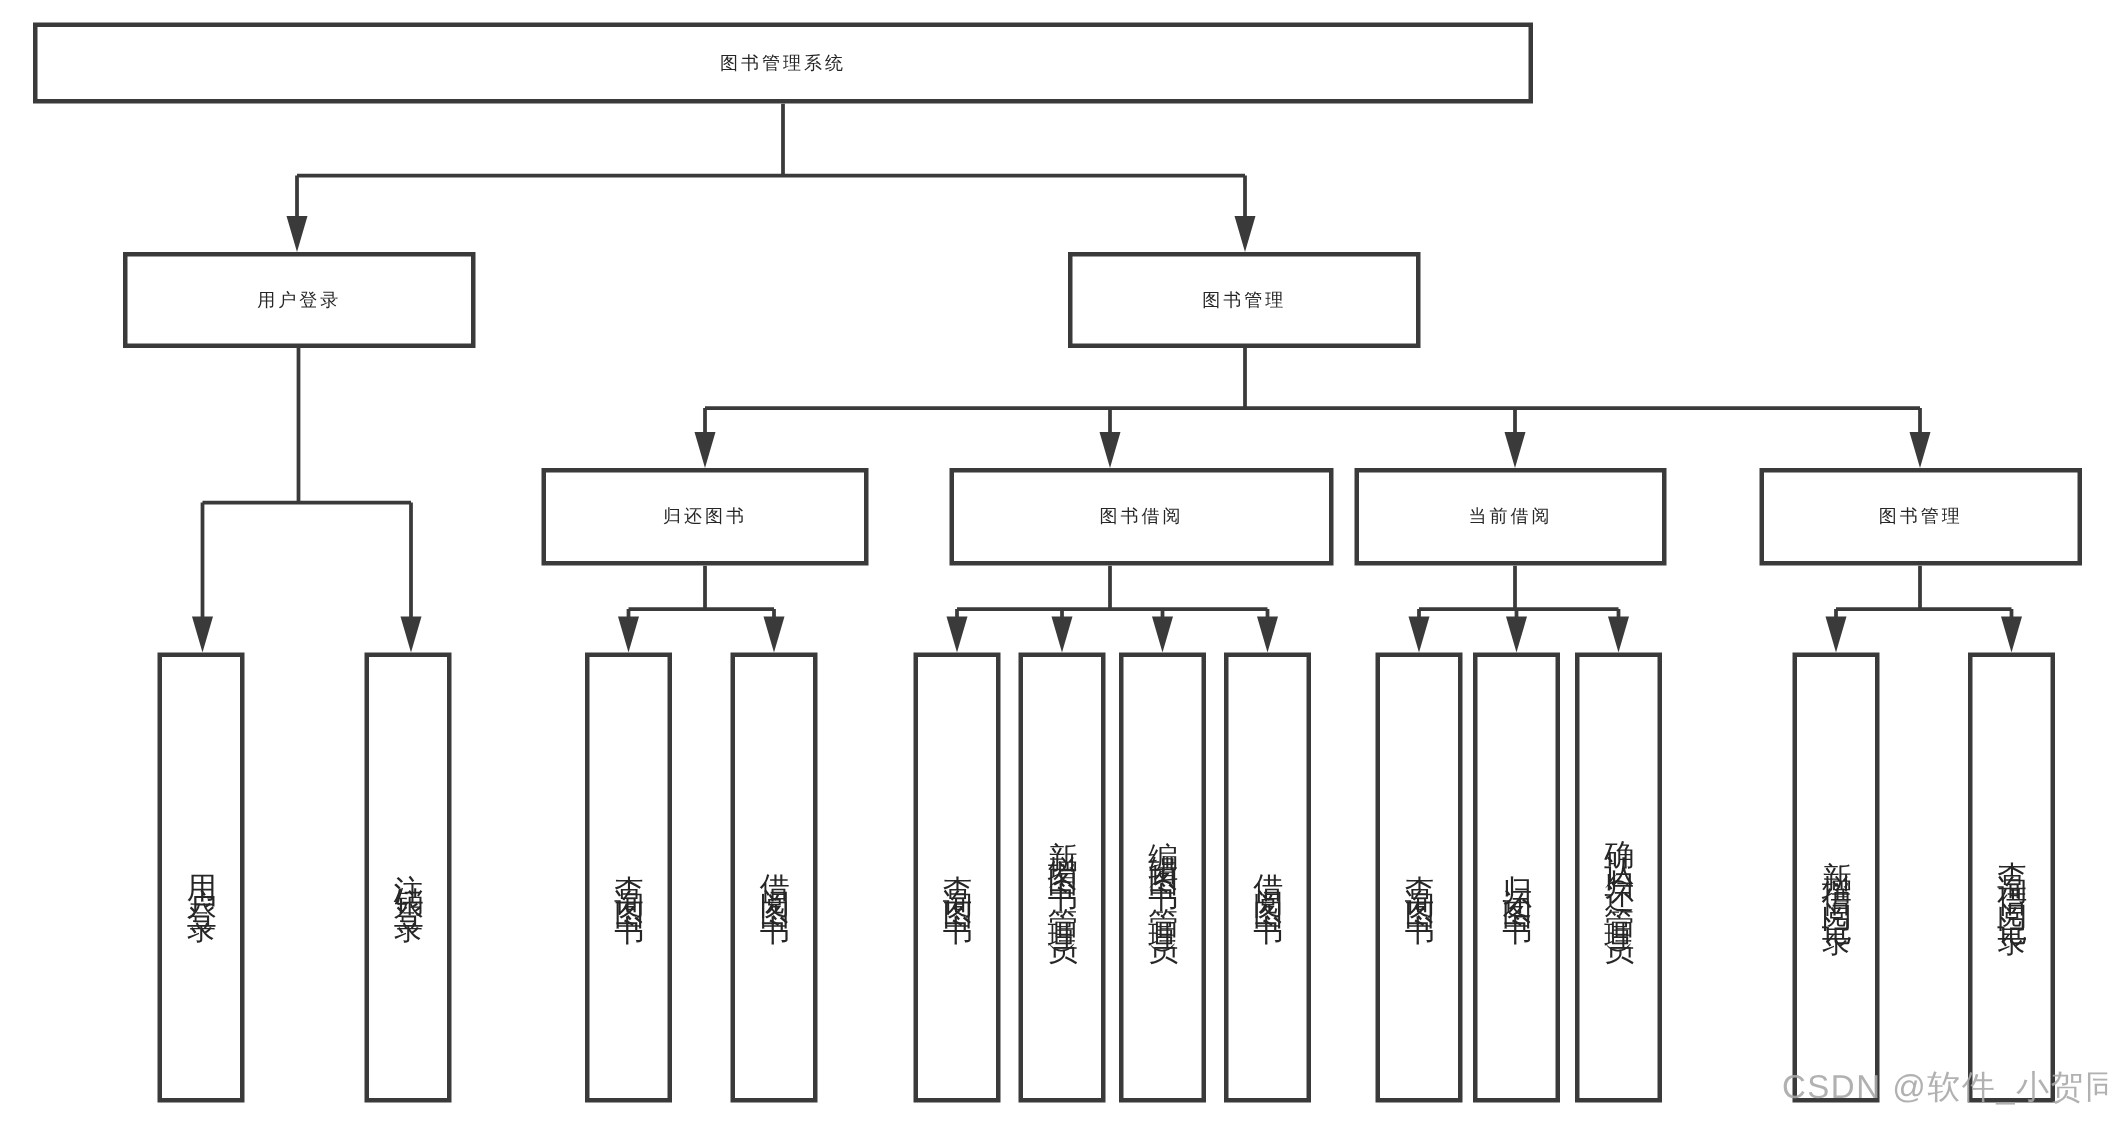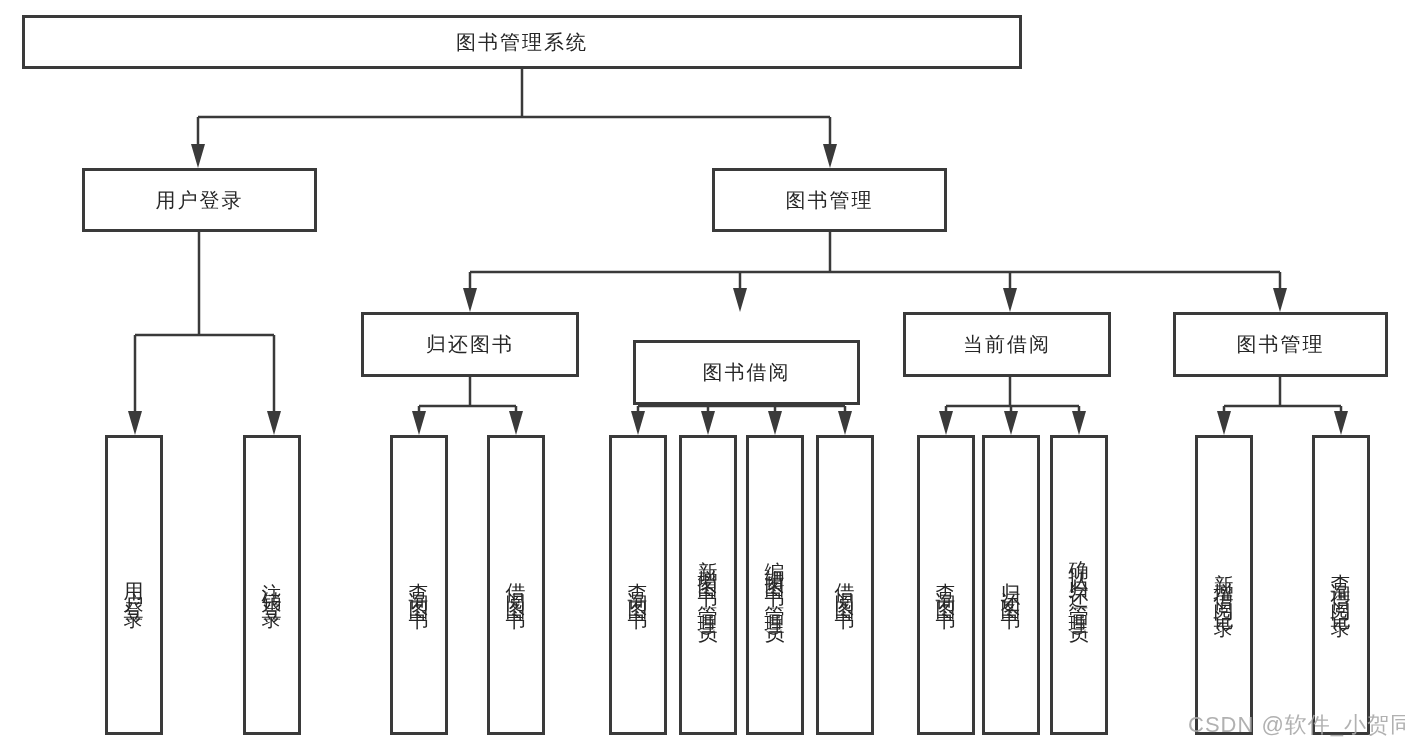--- a/index.html
+++ b/index.html
@@ -24,21 +24,21 @@
   }
   .node {
     position: absolute;
     box-sizing: border-box;
     background: #ffffff;
     border: 3px solid #3a3a3a;
     display: flex;
     align-items: center;
     justify-content: center;
     color: #262626;
-    font-size: 20px;
+    font-size: 12px;
     letter-spacing: 2px;
     white-space: nowrap;
   }
   .node.h-node {
     letter-spacing: 2px;
   }
   .node.v-node {
     writing-mode: vertical-rl;
     text-orientation: mixed;
     letter-spacing: 9px;
@@ -46,21 +46,21 @@
     line-height: 1;
     white-space: normal;
   }
   
   #n-root   { left: 22px;  top: 15px;  width: 1000px; height: 54px; }
   
   #n-login  { left: 82px;  top: 168px; width: 235px;  height: 64px; }
   #n-mgmt   { left: 712px; top: 168px; width: 235px;  height: 64px; }
   
   #n-newbook { left: 361px;  top: 312px; width: 218px; height: 65px; }
-  #n-borrow  { left: 633px;  top: 312px; width: 227px; height: 65px; margin-top: 28px; }
+  #n-borrow  { left: 633px;  top: 312px; width: 256px; height: 65px; }
   #n-current { left: 903px;  top: 312px; width: 208px; height: 65px; }
   #n-record  { left: 1173px; top: 312px; width: 215px; height: 65px; }
   
   .leaf { top: 435px; width: 58px; height: 300px; }
   #l-userlogin { left: 105px; }
   #l-logout    { left: 243px; }
   #l-nb-query  { left: 390px; }
   #l-nb-borrow { left: 487px; }
   #l-bb-query  { left: 609px; }
   #l-bb-add    { left: 679px; }

